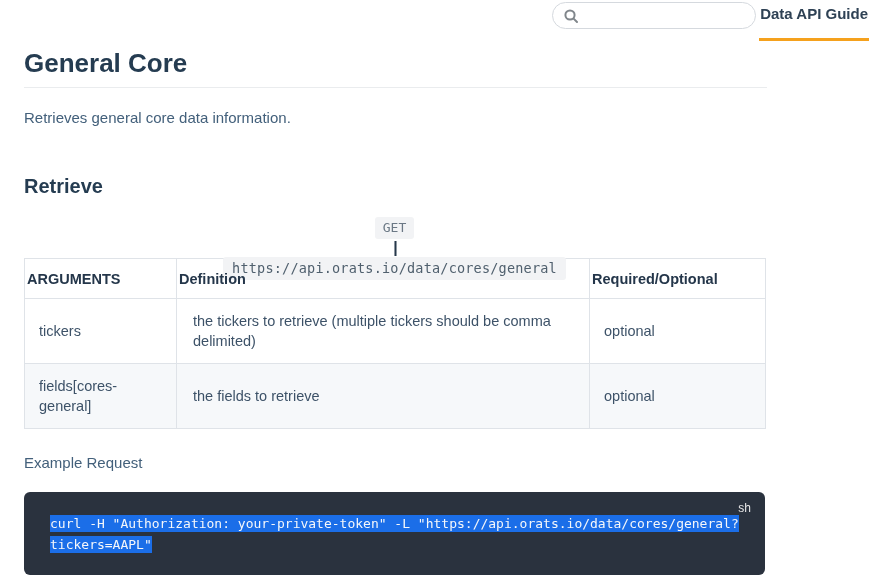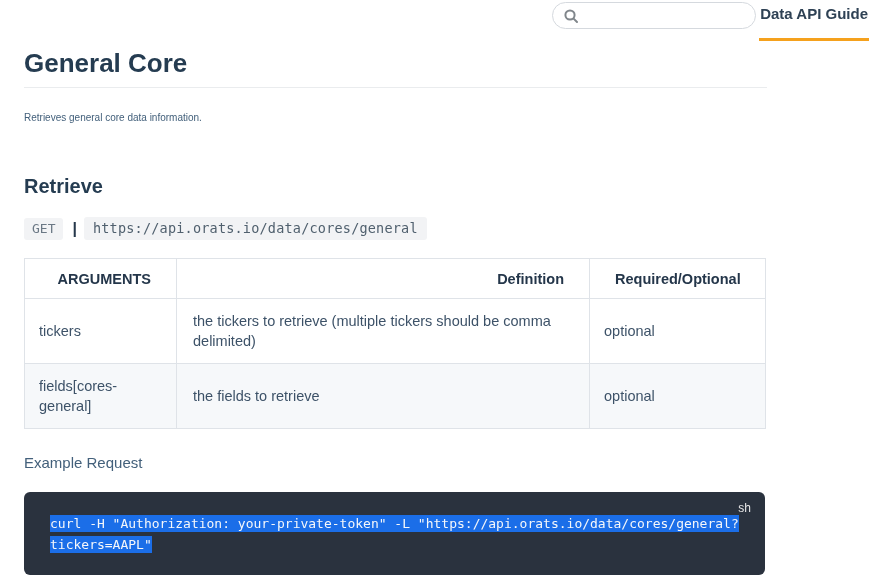--- a/index.html
+++ b/index.html
@@ -58,32 +58,32 @@
     margin:10px 0 0 0;
     font-size:26px; font-weight:600; color:#253c51;
     line-height:30px;
   }
   .title-divider {
     border:none; border-top:1px solid #eaecee;
     margin:9px 0 0 0; width:743px;
   }
   p.page-desc {
     margin:21px 0 0 0;
-    font-size:10px; color:#43607b; line-height:17px;
+    font-size:15px; color:#43607b; line-height:17px;
   }
 
   h2.section-title {
     margin:49px 0 0 0;
     font-size:20px; font-weight:600; color:#253c51;
     line-height:23px;
   }
 
   .endpoint-row {
     margin:19px 0 0 0;
-    display:flex; align-items:center; height:23px;
+    display:flex; align-items:center; height:23px;flex-direction:column;
   }
   .method-badge {
     display:inline-block; background:#f2f3f5; color:#6b7885;
     font-family:"DejaVu Sans Mono", monospace; font-size:13px;
     padding:3px 8px 4px 8px; border-radius:3px;
   }
   .endpoint-sep {
     color:#26384b; font-size:16px; font-weight:600;
     margin:0 7px 0 9px;
   }
@@ -96,22 +96,22 @@
 
   
   table.args {
     margin:18px 0 0 0;
     border-collapse:collapse; table-layout:fixed;
     width:741px;
     font-size:14.5px; color:#3d5268;
   }
   table.args th {
     border:1px solid #dfe3e8;
-    height:40px; padding:6px 25px;
-    text-align:right; font-weight:700; color:#24364a;
+    height:40px; padding:6px 2px;
+    text-align:left; font-weight:700; color:#24364a;
     font-size:14.5px;
   }
   table.args td {
     border:1px solid #dfe3e8;
     padding:12px 16px 12px 14px;
     text-align:left; vertical-align:middle;
     line-height:20px;
   }
   table.args td.def { padding-left:16px; }
   table.args tr.r1 td { height:63px; background:#ffffff; }

